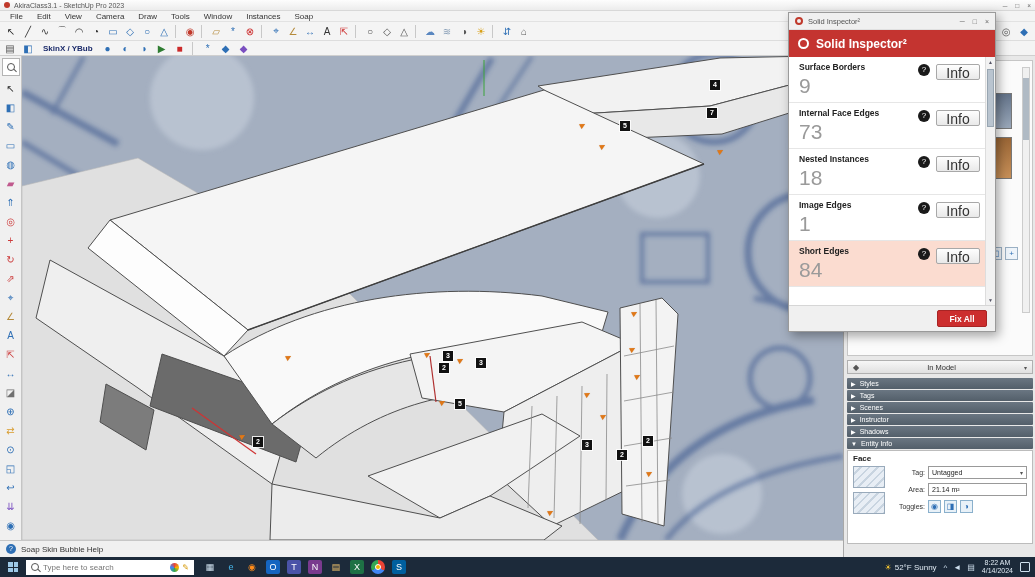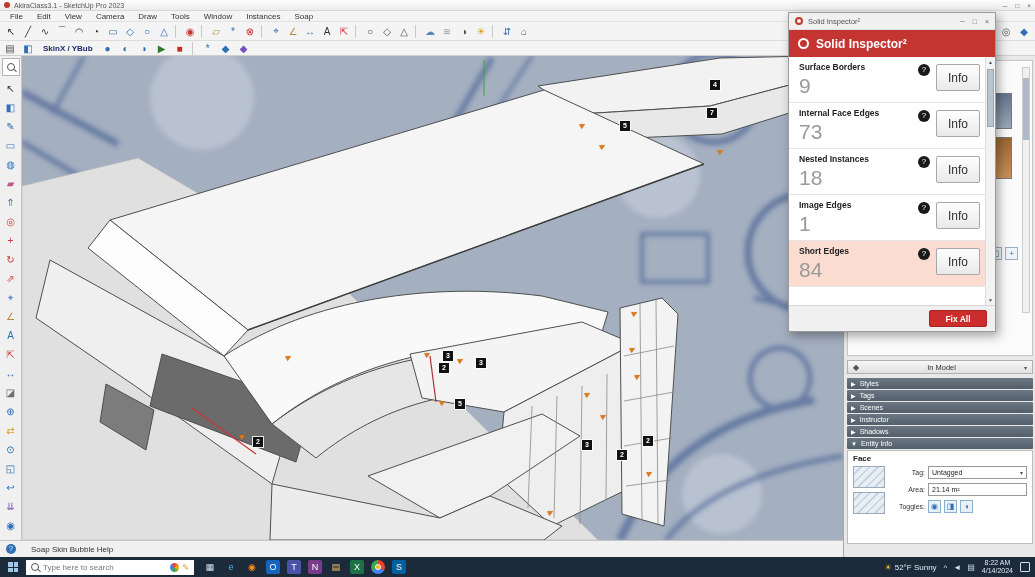--- a/index.html
+++ b/index.html
@@ -26,21 +26,21 @@
   .mag::after{content:"";position:absolute;width:4px;height:1.4px;background:#555;transform:rotate(45deg);right:-3px;bottom:-1px;}
   .pal-icon{width:18px;height:19px;display:flex;align-items:center;justify-content:center;font-size:10px;flex:none;}
 
   
   .viewport{position:absolute;left:22px;top:56px;width:821px;height:484px;overflow:hidden;background:#a4afc0;}
   .marker-overlay{position:absolute;left:0;top:0;width:100%;height:100%;z-index:3;}
   .badge{position:absolute;min-width:10px;height:10px;background:#111;color:#fff;font-size:7px;font-weight:bold;line-height:10px;text-align:center;padding:0 1px;box-shadow:0 0 0 1px rgba(255,255,255,.85);}
   .warn{position:absolute;color:#e07818;font-size:9px;transform:rotate(-28deg);text-shadow:0 0 1px rgba(120,60,0,.35);}
 
   
-  .statusbar{position:absolute;left:0;top:540px;width:843px;height:17px;background:#f0f0f0;border-top:1px solid #c6c6c6;display:flex;align-items:center;gap:15px;padding:0 6px;}
+  .statusbar{position:absolute;left:0;top:540px;width:843px;height:17px;background:#f0f0f0;border-top:1px solid #c6c6c6;display:flex;align-items:center;gap:5px;padding:0 6px;}
   .q-icon{width:10px;height:10px;border-radius:50%;background:#2e6fb5;color:#fff;font-size:7px;line-height:10px;text-align:center;flex:none;}
   .status-text{font-size:8px;color:#333;}
 
   
   .tray{position:absolute;left:843px;top:56px;width:192px;height:501px;background:#e8e8e8;border-left:1px solid #a8a8a8;z-index:10;}
   .tray-top{position:absolute;left:3px;top:4px;width:186px;height:296px;background:#fbfbfb;border:1px solid #c6c6c6;}
   .tray-scroll{position:absolute;right:2px;top:6px;width:8px;height:246px;background:#f0f0f0;border:1px solid #ccc;}
   .tray-thumb{position:absolute;left:0;top:10px;width:6px;height:62px;background:#b0bac4;}
   .mat-swatch{position:absolute;right:20px;top:76px;width:17px;height:42px;background:linear-gradient(#9a6636,#c89058);border:1px solid #777;}
   .mat-swatch2{position:absolute;right:20px;top:32px;width:17px;height:36px;background:linear-gradient(#64748a,#9aa8ba);border:1px solid #777;}
@@ -73,28 +73,28 @@
   .d-banner{height:27px;background:#c43430;display:flex;align-items:center;gap:7px;padding:0 9px;color:#fff;font-size:12px;font-weight:bold;}
   .b-ring{width:11px;height:11px;border:2px solid #fff;border-radius:50%;flex:none;}
   .d-list{flex:1;position:relative;overflow:hidden;background:#fff;}
   .d-rows{position:absolute;left:0;top:0;right:10px;bottom:0;}
   .si-row{height:46px;border-bottom:1px solid #e6e6e6;display:flex;padding:5px 5px 5px 10px;}
   .si-row.hl{background:#fbdcd0;}
   .si-label{font-size:8.5px;font-weight:bold;color:#222;}
   .si-count{font-size:21px;color:#9a9a9a;line-height:1;margin-top:3px;}
   .si-right{margin-left:auto;display:flex;align-items:flex-start;gap:6px;padding-top:2px;}
   .si-help{width:12px;height:12px;border-radius:50%;background:#1a1a1a;color:#fff;font-size:8px;line-height:12px;text-align:center;flex:none;}
-  .si-info-btn{width:44px;height:27px;background:linear-gradient(#fefefe,#e9e9e9);border:1px solid #a8a8a8;border-radius:2px;font-size:12px;color:#333;font-family:"Liberation Sans",sans-serif;}
+  .si-info-btn{width:44px;height:16px;background:linear-gradient(#fefefe,#e9e9e9);border:1px solid #a8a8a8;border-radius:2px;font-size:14px;color:#333;font-family:"Liberation Sans",sans-serif;}
   .d-scroll{position:absolute;right:0;top:0;width:10px;height:100%;background:#f2f2f2;border-left:1px solid #ddd;}
   .d-scroll .up,.d-scroll .down{position:absolute;left:0;width:100%;text-align:center;font-size:5px;color:#556;}
   .d-scroll .up{top:2px;}
   .d-scroll .down{bottom:2px;}
   .d-thumb{position:absolute;left:1px;top:12px;width:7px;height:58px;background:#b9c4cf;border:1px solid #98a6b2;}
   .d-footer{height:26px;background:#f0f0f0;border-top:1px solid #d6d6d6;display:flex;align-items:center;justify-content:flex-end;padding:0 8px;}
-  .fix-btn{width:58px;height:17px;background:#cc2e2e;color:#fff;border:1px solid #a82424;border-radius:2px;font-size:8.5px;font-weight:bold;font-family:"Liberation Sans",sans-serif;}
+  .fix-btn{width:50px;height:17px;background:#cc2e2e;color:#fff;border:1px solid #a82424;border-radius:2px;font-size:8.5px;font-weight:bold;font-family:"Liberation Sans",sans-serif;}
 
   
   .taskbar{position:absolute;left:0;top:557px;width:1035px;height:20px;background:#1c2a3a;display:flex;align-items:center;z-index:40;color:#dfe9f2;}
   .start{width:26px;height:20px;display:flex;align-items:center;justify-content:center;flex:none;}
   .win-logo{width:10px;height:10px;display:grid;grid-template-columns:1fr 1fr;grid-template-rows:1fr 1fr;gap:1px;}
   .win-logo div{background:#9ec9e8;}
   .tb-search{width:168px;height:15px;background:#fff;display:flex;align-items:center;gap:4px;padding:0 5px;flex:none;}
   .tb-search .mag{border-color:#555;}
   .search-text{font-size:8px;color:#777;white-space:nowrap;overflow:hidden;}
   .search-extra{margin-left:auto;display:flex;gap:3px;align-items:center;}

